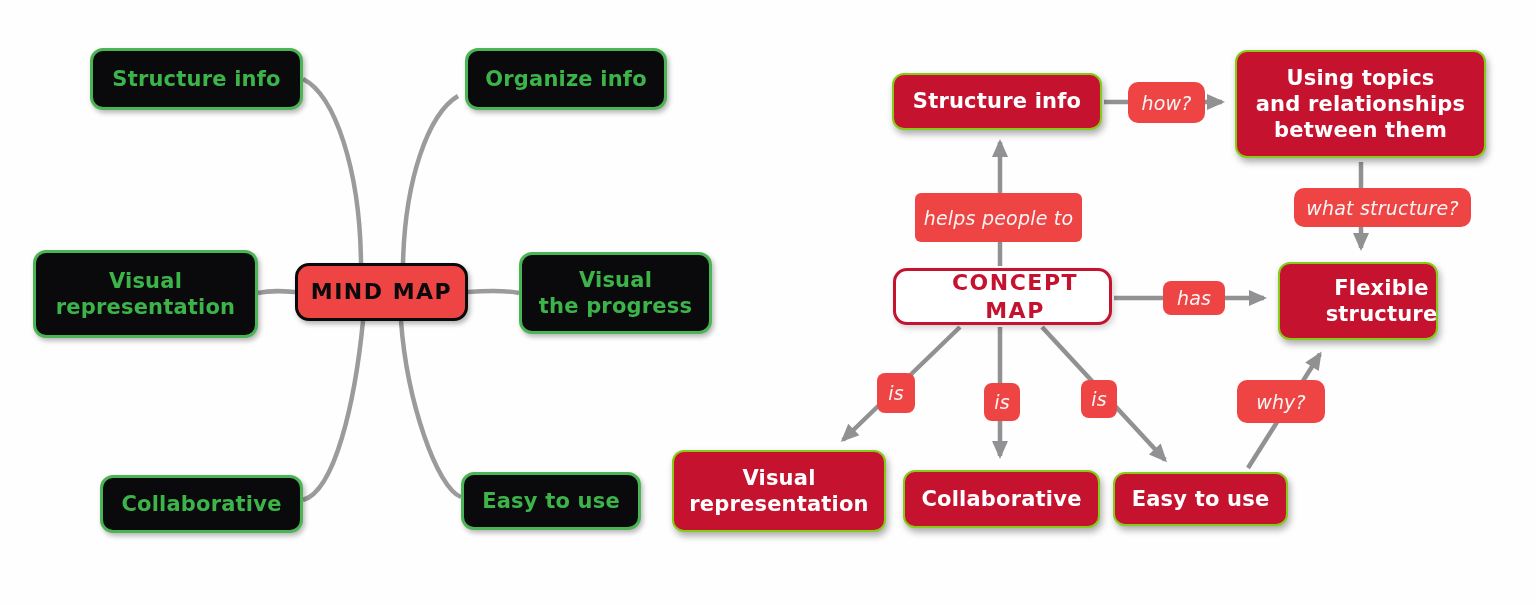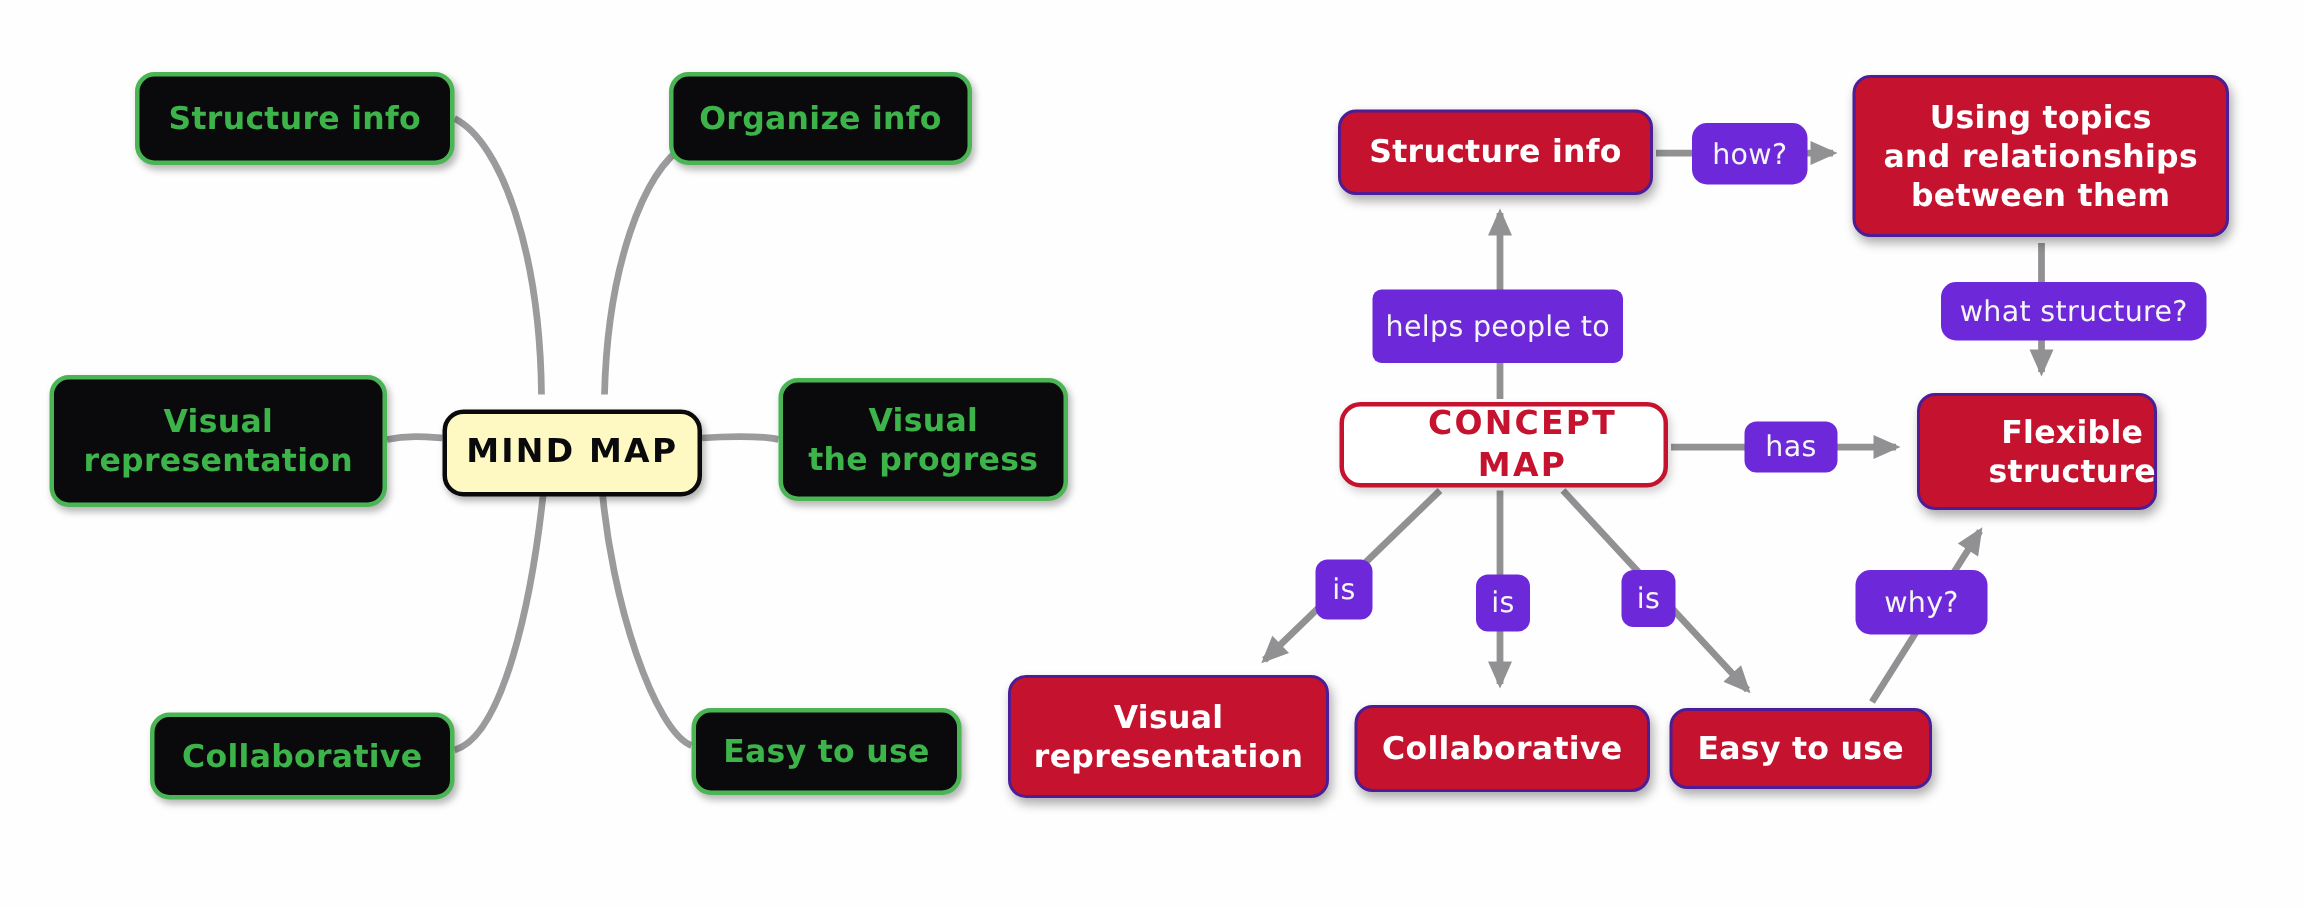--- a/index.html
+++ b/index.html
@@ -12,36 +12,36 @@
     position:absolute;z-index:1;display:flex;align-items:center;justify-content:center;
     text-align:center;box-sizing:border-box;white-space:pre-line;line-height:1.25;
     font-weight:bold;letter-spacing:.2px;
   }
   
   .mm{
     background:#0a0a0c;color:#3cb44a;border:3px solid #4bb454;border-radius:13px;
     font-size:21px;box-shadow:2px 3px 5px rgba(0,0,0,.28);
   }
   .mm-center{
-    background:#fef9c3;color:#0a0a0c;border:3px solid #0a0a0c;border-radius:14px;
-    font-size:22px;letter-spacing:1.5px;box-shadow:2px 3px 5px rgba(0,0,0,.3);margin-top:10px;
+    background:#ef4444;color:#0a0a0c;border:3px solid #0a0a0c;border-radius:14px;
+    font-size:22px;letter-spacing:1.5px;box-shadow:2px 3px 5px rgba(0,0,0,.3);
   }
   
   .cm{
-    background:#c5122f;color:#ffffff;border:2px solid #4c1d95;border-radius:12px;
+    background:#c5122f;color:#ffffff;border:2px solid #84cc16;border-radius:12px;
     font-size:21px;box-shadow:2px 4px 7px rgba(0,0,0,.33);
   }
   .cm-center{
     background:#ffffff;color:#c5122f;border:3px solid #c5122f;border-radius:14px;
     font-size:22px;letter-spacing:1.5px;box-shadow:2px 3px 6px rgba(0,0,0,.18);
   }
   .lbl{
     position:absolute;z-index:2;display:flex;align-items:center;justify-content:center;
-    background:#6d28d9;color:#f5f5f5;border-radius:8px;font-size:19px;font-weight:normal;
-    text-align:center;box-sizing:border-box;letter-spacing:.2px;
+    background:#ef4444;color:#f5f5f5;border-radius:8px;font-size:19px;font-weight:normal;
+    text-align:center;box-sizing:border-box;letter-spacing:.2px;font-style:italic;
   }
   .lbl.r10{border-radius:10px;}
 </style>
 </head>
 <body>
 
 <div id="stage">
 
   <svg id="wires" width="1536" height="605" viewBox="0 0 1536 605">
     <defs>
@@ -66,21 +66,21 @@
       <line x1="1114" y1="298" x2="1264" y2="298"></line>
       <line x1="960" y1="327" x2="843" y2="440"></line>
       <line x1="1000" y1="327" x2="1000" y2="456"></line>
       <line x1="1042" y1="327" x2="1165" y2="460"></line>
       <line x1="1248" y1="468" x2="1320" y2="354"></line>
     </g>
   </svg>
 
   <div class="node mm" style="left:90px;top:48px;width:213px;height:62px;">Structure info</div>
 
-  <div class="node mm" style="left:446px;top:48px;width:202px;height:62px;">Organize info</div>
+  <div class="node mm" style="left:465px;top:48px;width:202px;height:62px;">Organize info</div>
 
   <div class="node mm" style="left:33px;top:250px;width:225px;height:88px;">Visual
 representation</div>
 
   <div class="node mm-center" style="left:295px;top:263px;width:173px;height:58px;">MIND MAP</div>
 
   <div class="node mm" style="left:519px;top:252px;width:193px;height:82px;">Visual
 the progress</div>
 
   <div class="node mm" style="left:100px;top:475px;width:203px;height:58px;">Collaborative</div>

